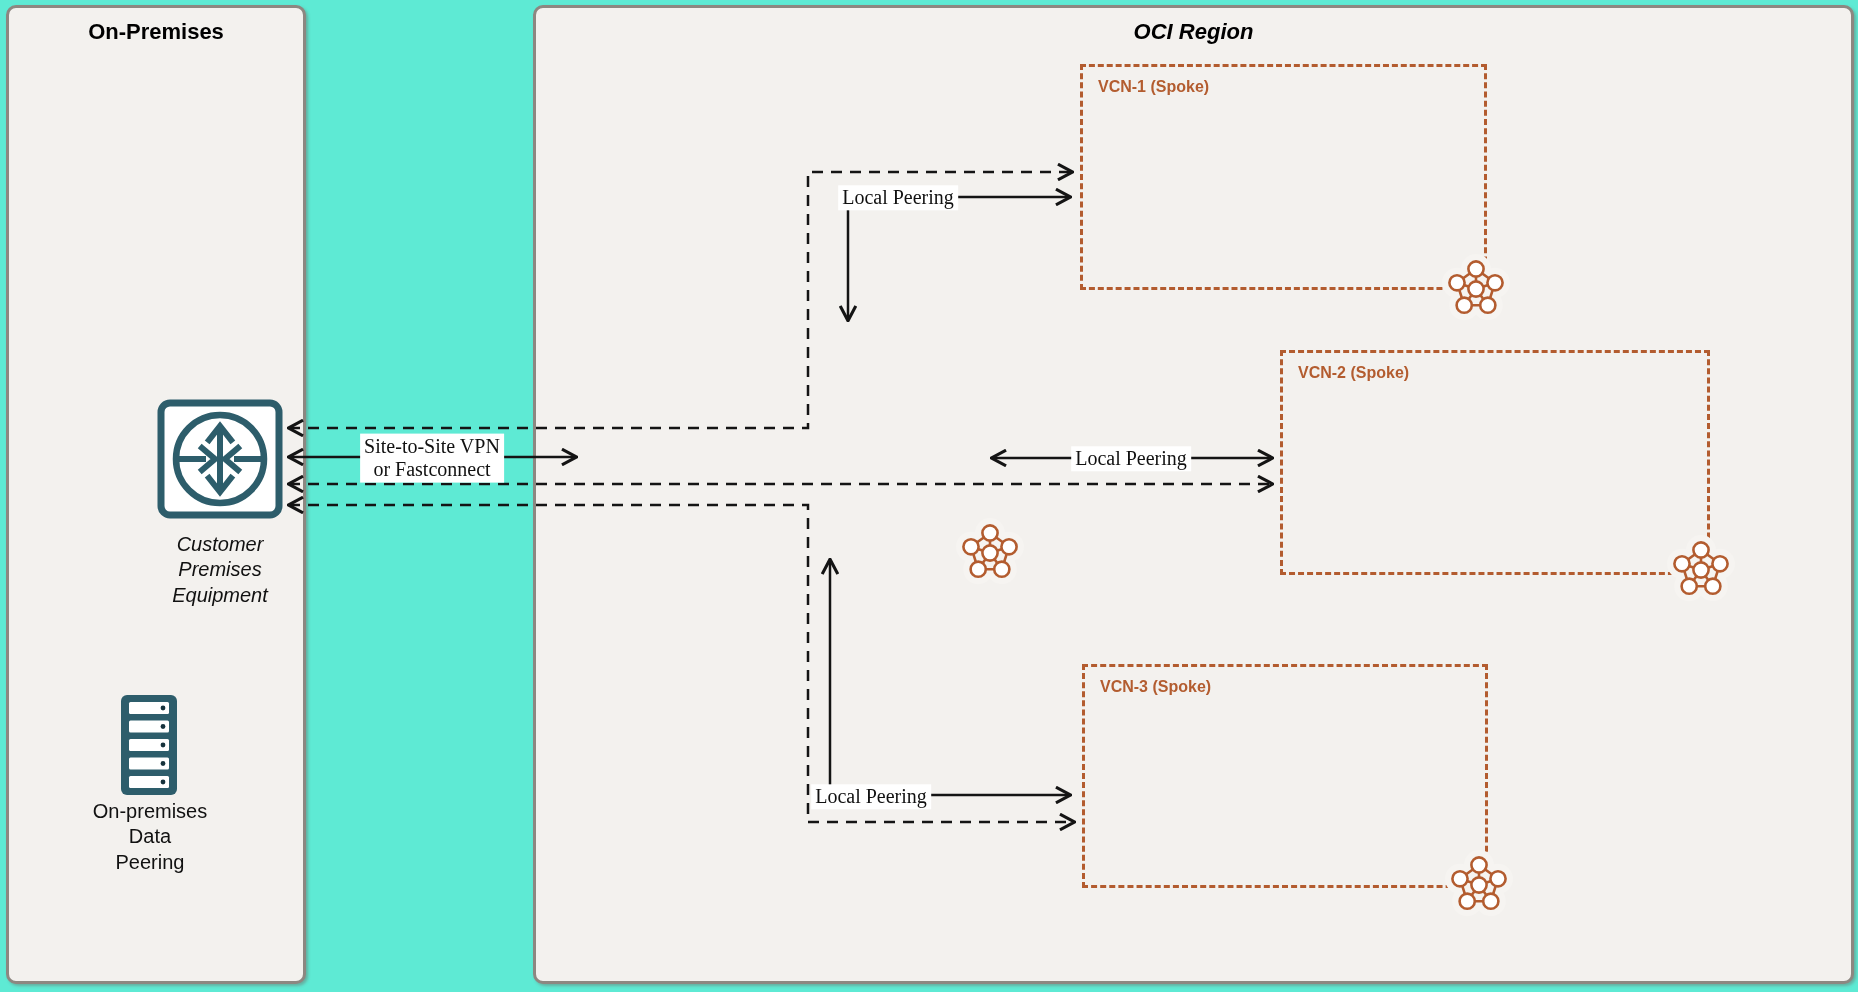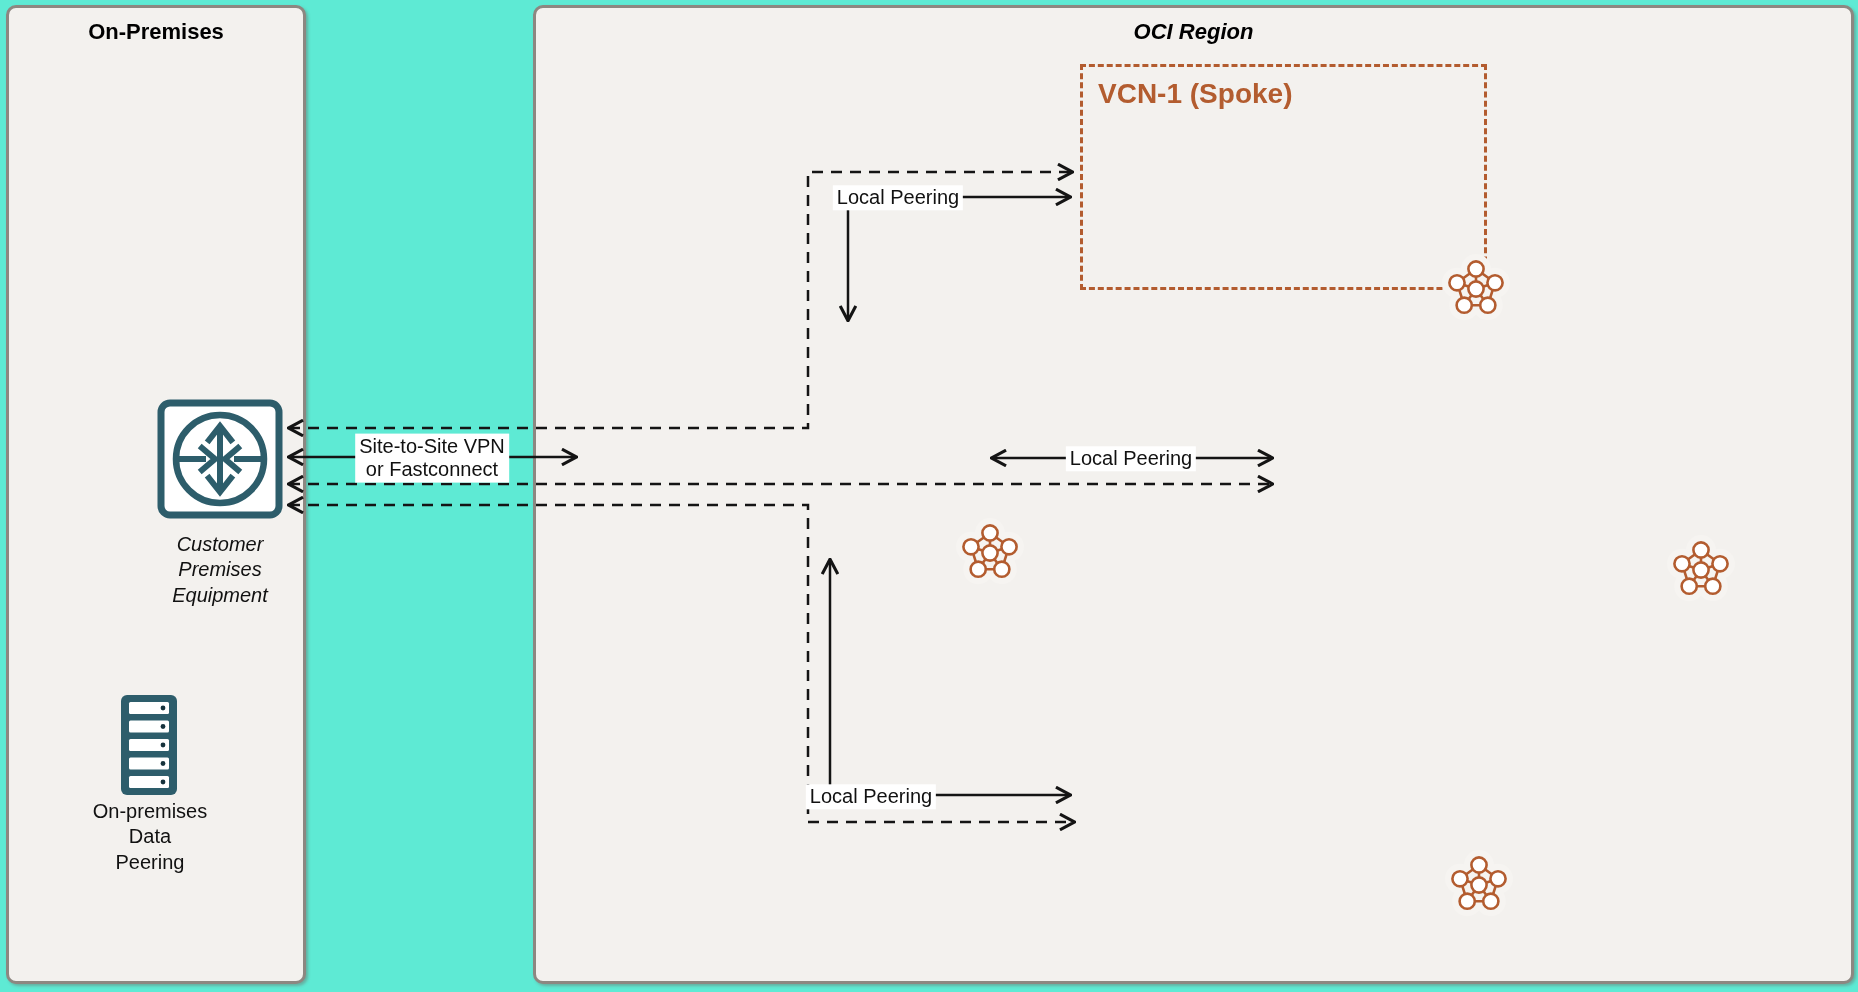--- a/index.html
+++ b/index.html
@@ -29,40 +29,41 @@
 
   
   .vcn {
     position:absolute;
     border:3px dashed #b35c2f;
     box-sizing:border-box;
     z-index:1;
   }
   .vcn-title {
     display:inline-block;
-    font-weight:bold; font-size:28px; color:#b35c2f;
+    font-weight:bold; font-size:16px; color:#b35c2f;
     padding:11px 0 0 15px;
     white-space:nowrap;
   }
   #vcn1-box { left:1080px; top:64px;  width:407px; height:226px; }
   #vcnh-box { left:582px;  top:327px; width:404px; height:225px; }
   #vcn2-box { left:1280px; top:350px; width:430px; height:225px; }
   #vcn3-box { left:1082px; top:664px; width:406px; height:224px; }
 
   
   #conn-svg { position:absolute; left:0; top:0; z-index:2; pointer-events:none; }
 
   
   .conn-label {
     position:absolute; z-index:3;
     transform:translate(-50%,-50%);
     background:#ffffff;
     font-size:20px; line-height:1.17; color:#111;
     text-align:center; white-space:nowrap;
     padding:1px 4px;
+    font-family:Liberation Serif, serif;
   }
   #vpn-label    { left:432px;  top:458px; }
   #lp-top-label { left:898px;  top:198px; }
   #lp-mid-label { left:1131px; top:459px; }
   #lp-bot-label { left:871px;  top:797px; }
 
   
   .icon-wrap { position:absolute; z-index:3; }
   #cpe-icon  { left:156px; top:398px; }
   #dc-icon   { left:120px; top:694px; }
@@ -83,20 +84,26 @@
   <div class="panel" id="onprem-panel">
     <span class="panel-title">On-Premises</span>
   </div>
 
   <div class="panel" id="oci-panel">
     <span class="panel-title">OCI Region</span>
   </div>
 
   <div class="vcn" id="vcn1-box">
     <span class="vcn-title">VCN-1 (Spoke)</span>
+  </div>
+  <div class="vcn" id="vcn2-box">
+    <span class="vcn-title">VCN-2 (Spoke)</span>
+  </div>
+  <div class="vcn" id="vcn3-box">
+    <span class="vcn-title">VCN-3 (Spoke)</span>
   </div>
 
   <svg id="conn-svg" width="1858" height="992" viewBox="0 0 1858 992">
     <defs>
       <marker id="arr" viewBox="0 0 12 12" refX="10.5" refY="6" markerWidth="7.5" markerHeight="7.5" orient="auto-start-reverse" markerUnits="strokeWidth">
         <path d="M1.5,1 L11,6 L1.5,11" fill="none" stroke="#141414" stroke-width="2"></path>
       </marker>
 
       <g id="vcn-star">
 

